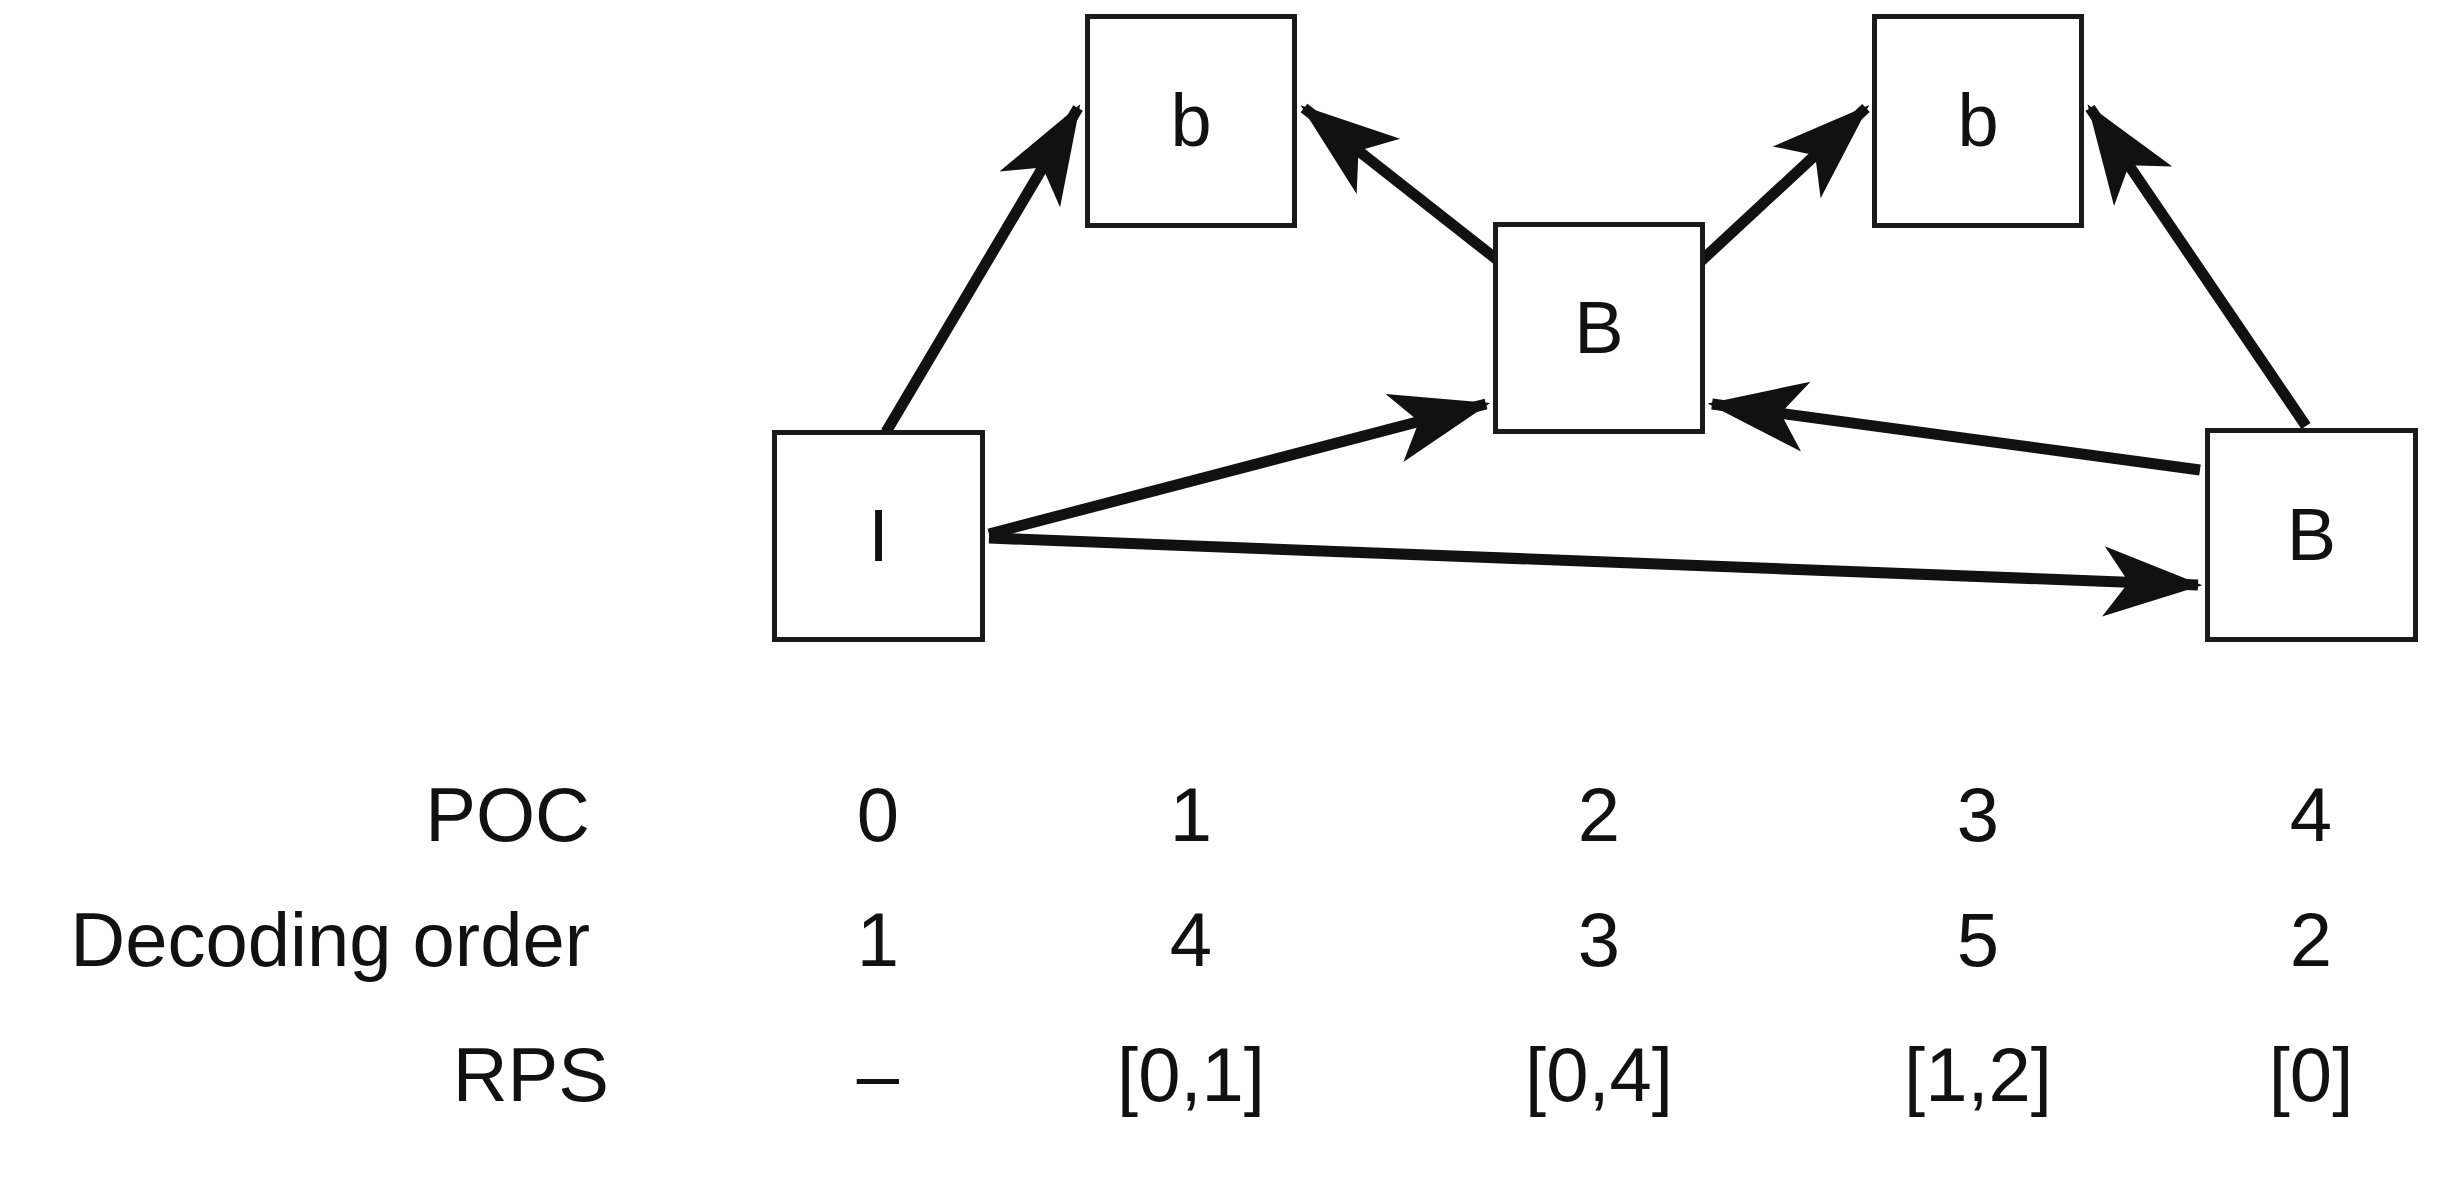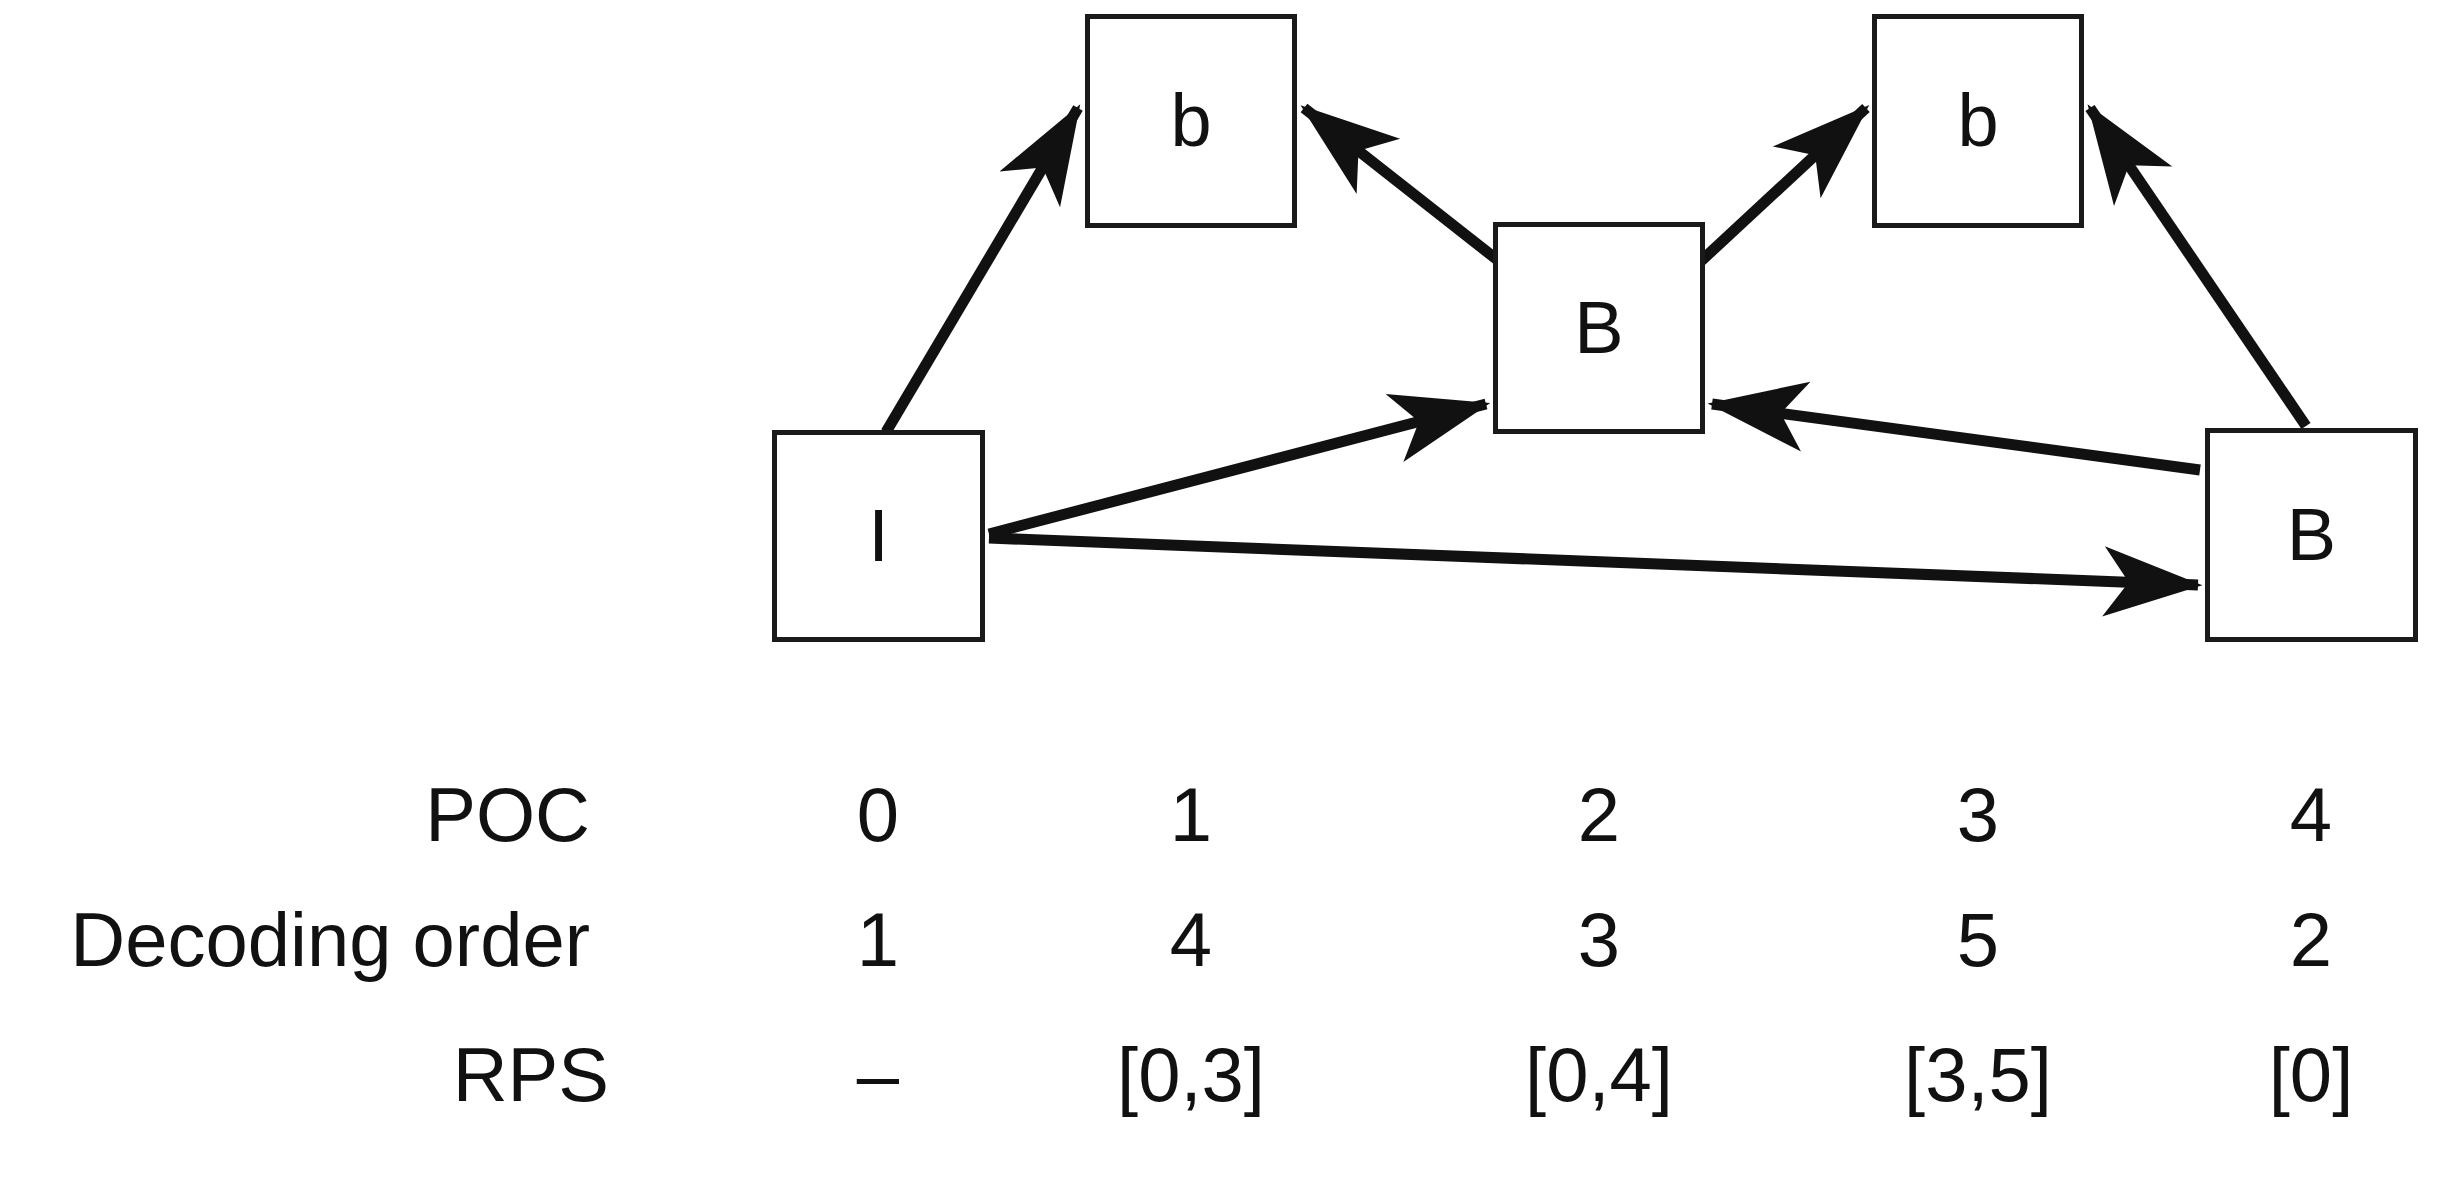--- a/index.html
+++ b/index.html
@@ -144,20 +144,20 @@
       <div class="cell" style="left:878px;">1</div>
       <div class="cell" style="left:1191px;">4</div>
       <div class="cell" style="left:1599px;">3</div>
       <div class="cell" style="left:1978px;">5</div>
       <div class="cell" style="left:2311px;">2</div>
     </div>
 
     <div class="trow" style="top:320px;padding-left:19px;">
       <div class="rowlabel" style="right:1859px;">RPS</div>
       <div class="cell" style="left:878px;">–</div>
-      <div class="cell" style="left:1191px;">[0,3]</div>
+      <div class="cell" style="left:1191px;">[0,1]</div>
       <div class="cell" style="left:1599px;">[0,4]</div>
-      <div class="cell" style="left:1978px;">[3,5]</div>
+      <div class="cell" style="left:1978px;">[1,2]</div>
       <div class="cell" style="left:2311px;">[0]</div>
     </div>
 
   </div>
 </div>
 
 </body></html>

